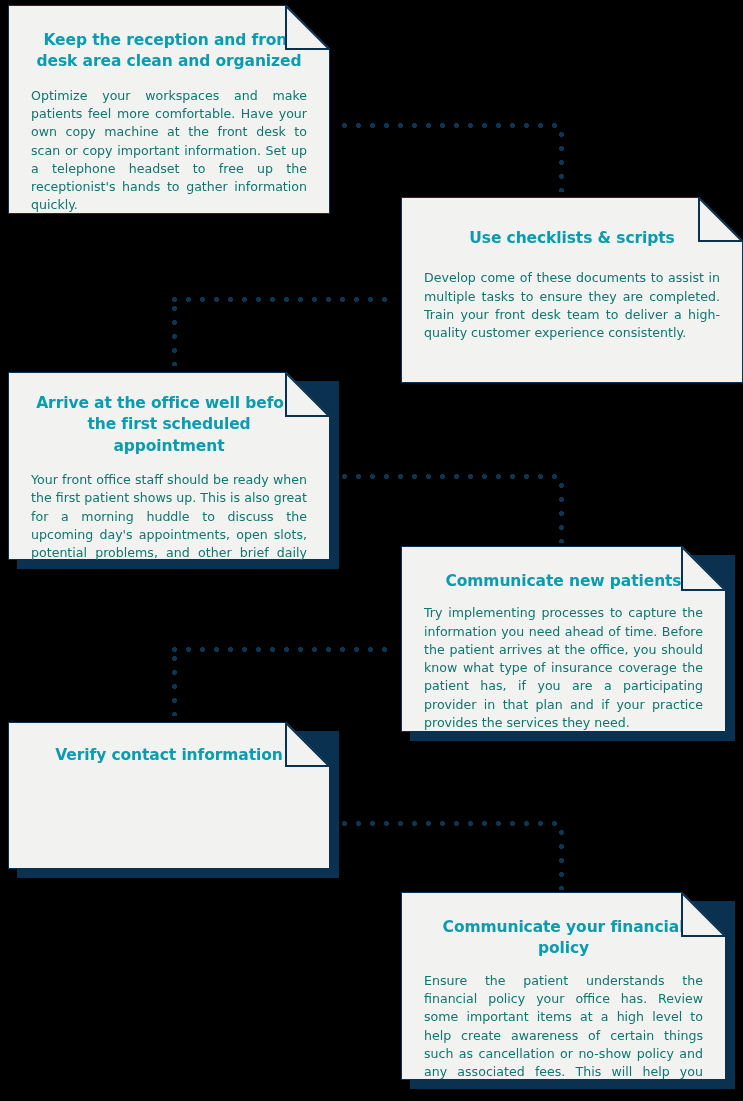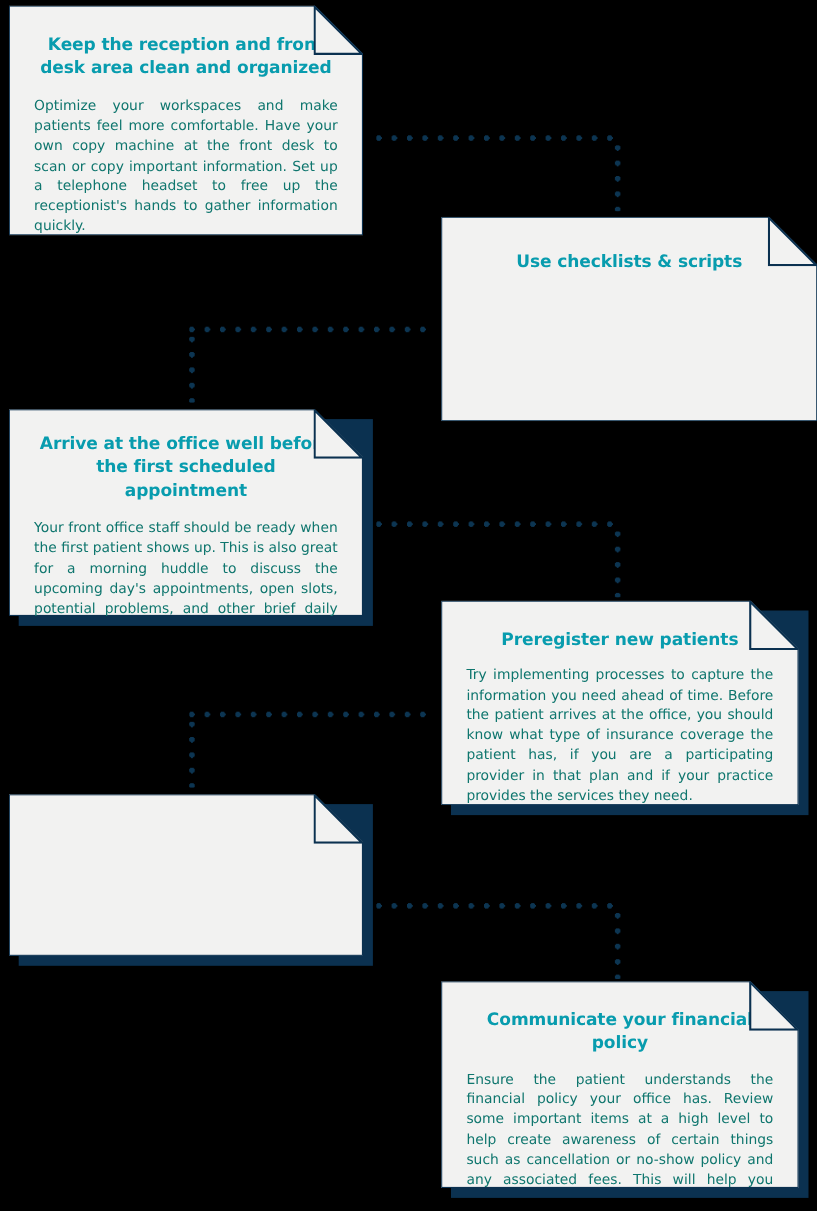--- a/index.html
+++ b/index.html
@@ -155,51 +155,53 @@
     </div>
     <svg class="fold" viewBox="0 0 45 45">
       <polygon points="1,1 1,44 44,44" fill="#f2f2f1" stroke="#0b3150" stroke-width="2" stroke-linejoin="miter"></polygon>
     </svg>
   </div>
 
   <div class="card" id="card-2">
 
     <div class="sheet">
       <div class="card-title">Use checklists &amp; scripts</div>
+      <div class="card-body">Develop come of these documents to assist in multiple tasks to ensure they are completed. Train your front desk team to deliver a high-quality customer experience consistently.</div>
     </div>
     <svg class="fold" viewBox="0 0 45 45">
       <polygon points="1,1 1,44 44,44" fill="#f2f2f1" stroke="#0b3150" stroke-width="2" stroke-linejoin="miter"></polygon>
     </svg>
   </div>
 
   <div class="card" id="card-3">
     <div class="shadow"></div>
     <div class="sheet">
       <div class="card-title">Arrive at the office well before the first scheduled appointment</div>
       <div class="card-body">Your front office staff should be ready when the first patient shows up. This is also great for a morning huddle to discuss the upcoming day's appointments, open slots, potential problems, and other brief daily topics.</div>
     </div>
     <svg class="fold" viewBox="0 0 45 45">
       <polygon points="1,1 1,44 44,44" fill="#f2f2f1" stroke="#0b3150" stroke-width="2" stroke-linejoin="miter"></polygon>
     </svg>
   </div>
 
   <div class="card" id="card-4">
     <div class="shadow"></div>
     <div class="sheet">
-      <div class="card-title">Preregister new patients</div>
+      <div class="card-title">Communicate new patients</div>
       <div class="card-body">Try implementing processes to capture the information you need ahead of time. Before the patient arrives at the office, you should know what type of insurance coverage the patient has, if you are a participating provider in that plan and if your practice provides the services they need.</div>
     </div>
     <svg class="fold" viewBox="0 0 45 45">
       <polygon points="1,1 1,44 44,44" fill="#f2f2f1" stroke="#0b3150" stroke-width="2" stroke-linejoin="miter"></polygon>
     </svg>
   </div>
 
   <div class="card" id="card-5">
     <div class="shadow"></div>
     <div class="sheet">
+      <div class="card-title">Verify contact information</div>
     </div>
     <svg class="fold" viewBox="0 0 45 45">
       <polygon points="1,1 1,44 44,44" fill="#f2f2f1" stroke="#0b3150" stroke-width="2" stroke-linejoin="miter"></polygon>
     </svg>
   </div>
 
   <div class="card" id="card-6">
     <div class="shadow"></div>
     <div class="sheet">
       <div class="card-title">Communicate your financial policy</div>

